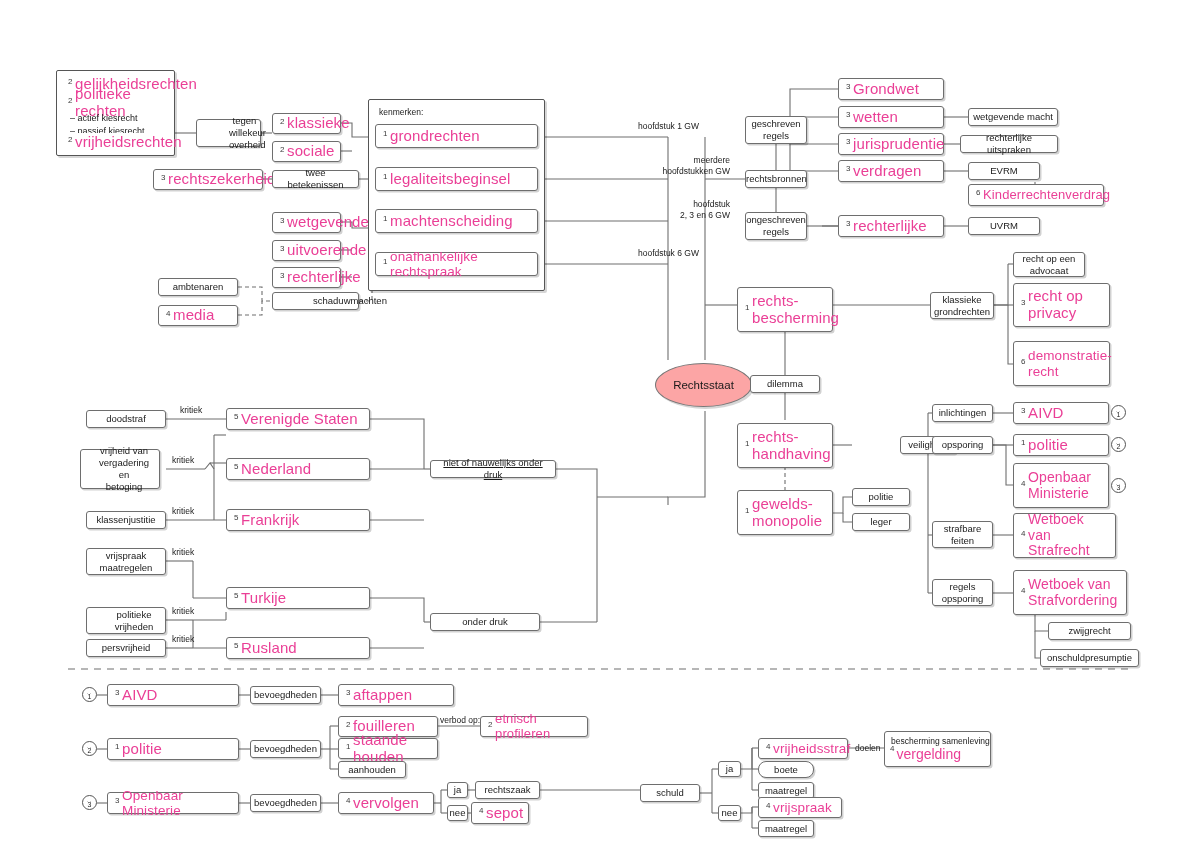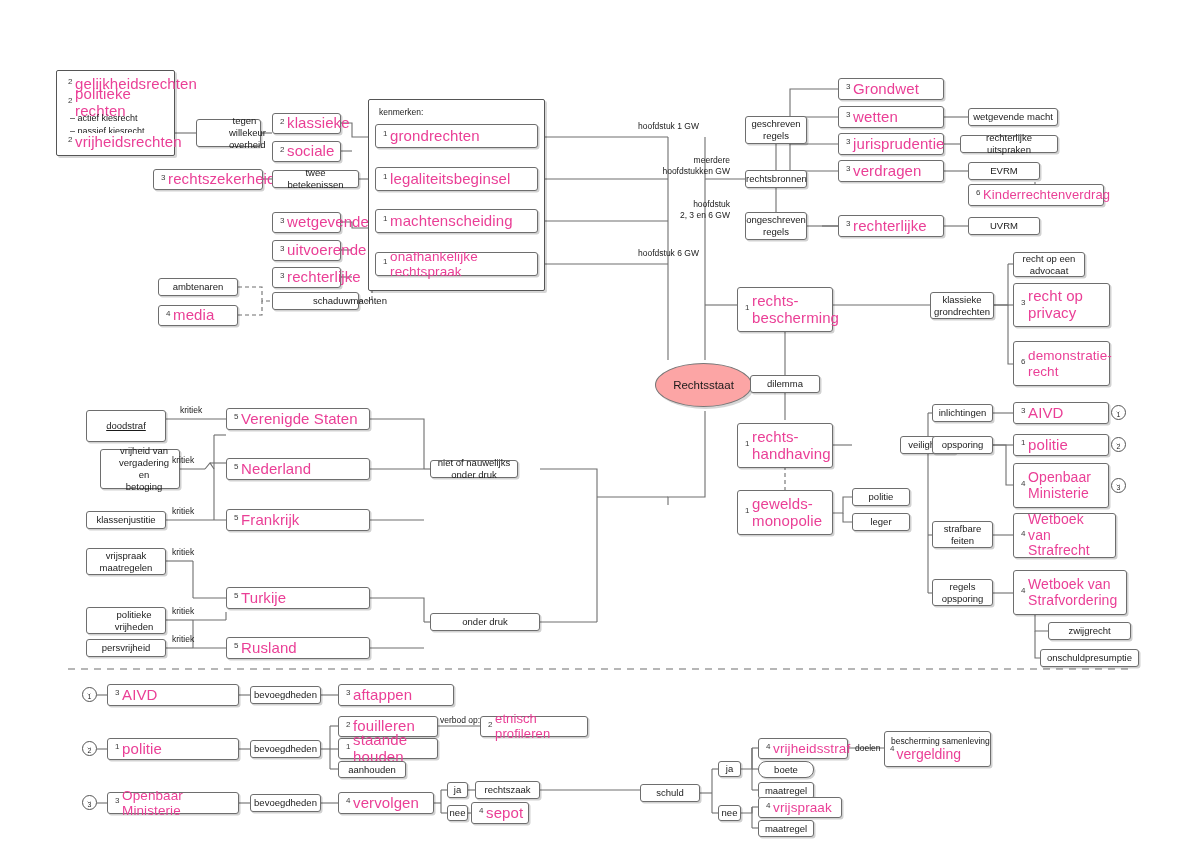--- a/index.html
+++ b/index.html
@@ -450,24 +450,24 @@
 Strafrecht</span></div>
 <div class="node pink multiline" style="left:1013px;top:570px;width:114px;height:45px;white-space:pre-line;font-size:14px;"><span class="sup">4</span><span class="txt">Wetboek van
 Strafvordering</span></div>
 <div class="node plain" style="left:1048px;top:622px;width:83px;height:18px;">
       <span class="txt">zwijgrecht</span>
     </div>
 <div class="node plain" style="left:1040px;top:649px;width:99px;height:18px;">
       <span class="txt">onschuldpresumptie</span>
     </div>
 
-<div class="node plain" style="left:86px;top:410px;width:80px;height:32px;text-decoration:underline;">
+<div class="node plain" style="left:86px;top:410px;width:80px;height:18px;">
       <span class="txt">doodstraf</span>
     </div>
-<div class="node plain" style="left:100px;top:449px;width:80px;height:40px;padding-left:8px;">
+<div class="node plain" style="left:80px;top:449px;width:80px;height:40px;padding-left:8px;">
       <span class="txt" style="white-space:pre-line">vrijheid van
 vergadering en
 betoging</span>
     </div>
 <div class="node plain" style="left:86px;top:511px;width:80px;height:18px;">
       <span class="txt">klassenjustitie</span>
     </div>
 <div class="node plain" style="left:86px;top:548px;width:80px;height:27px;">
       <span class="txt" style="white-space:pre-line">vrijspraak
 maatregelen</span>
@@ -501,21 +501,21 @@
     </div>
 <div class="node pink" style="left:226px;top:587px;width:144px;height:22px;">
       <span class="sup">5</span>
       <span class="txt">Turkije</span>
     </div>
 <div class="node pink" style="left:226px;top:637px;width:144px;height:22px;">
       <span class="sup">5</span>
       <span class="txt">Rusland</span>
     </div>
 
-<div class="node plain" style="left:430px;top:460px;width:88px;height:18px;">
+<div class="node plain" style="left:430px;top:460px;width:126px;height:18px;text-decoration:underline;">
       <span class="txt">niet of nauwelijks onder druk</span>
     </div>
 <div class="node plain" style="left:430px;top:613px;width:110px;height:18px;">
       <span class="txt">onder druk</span>
     </div>
 
 <div class="marker" style="left:82px;top:687px;">
       <span class="dots">··</span>
       <span>1</span>
     </div>

